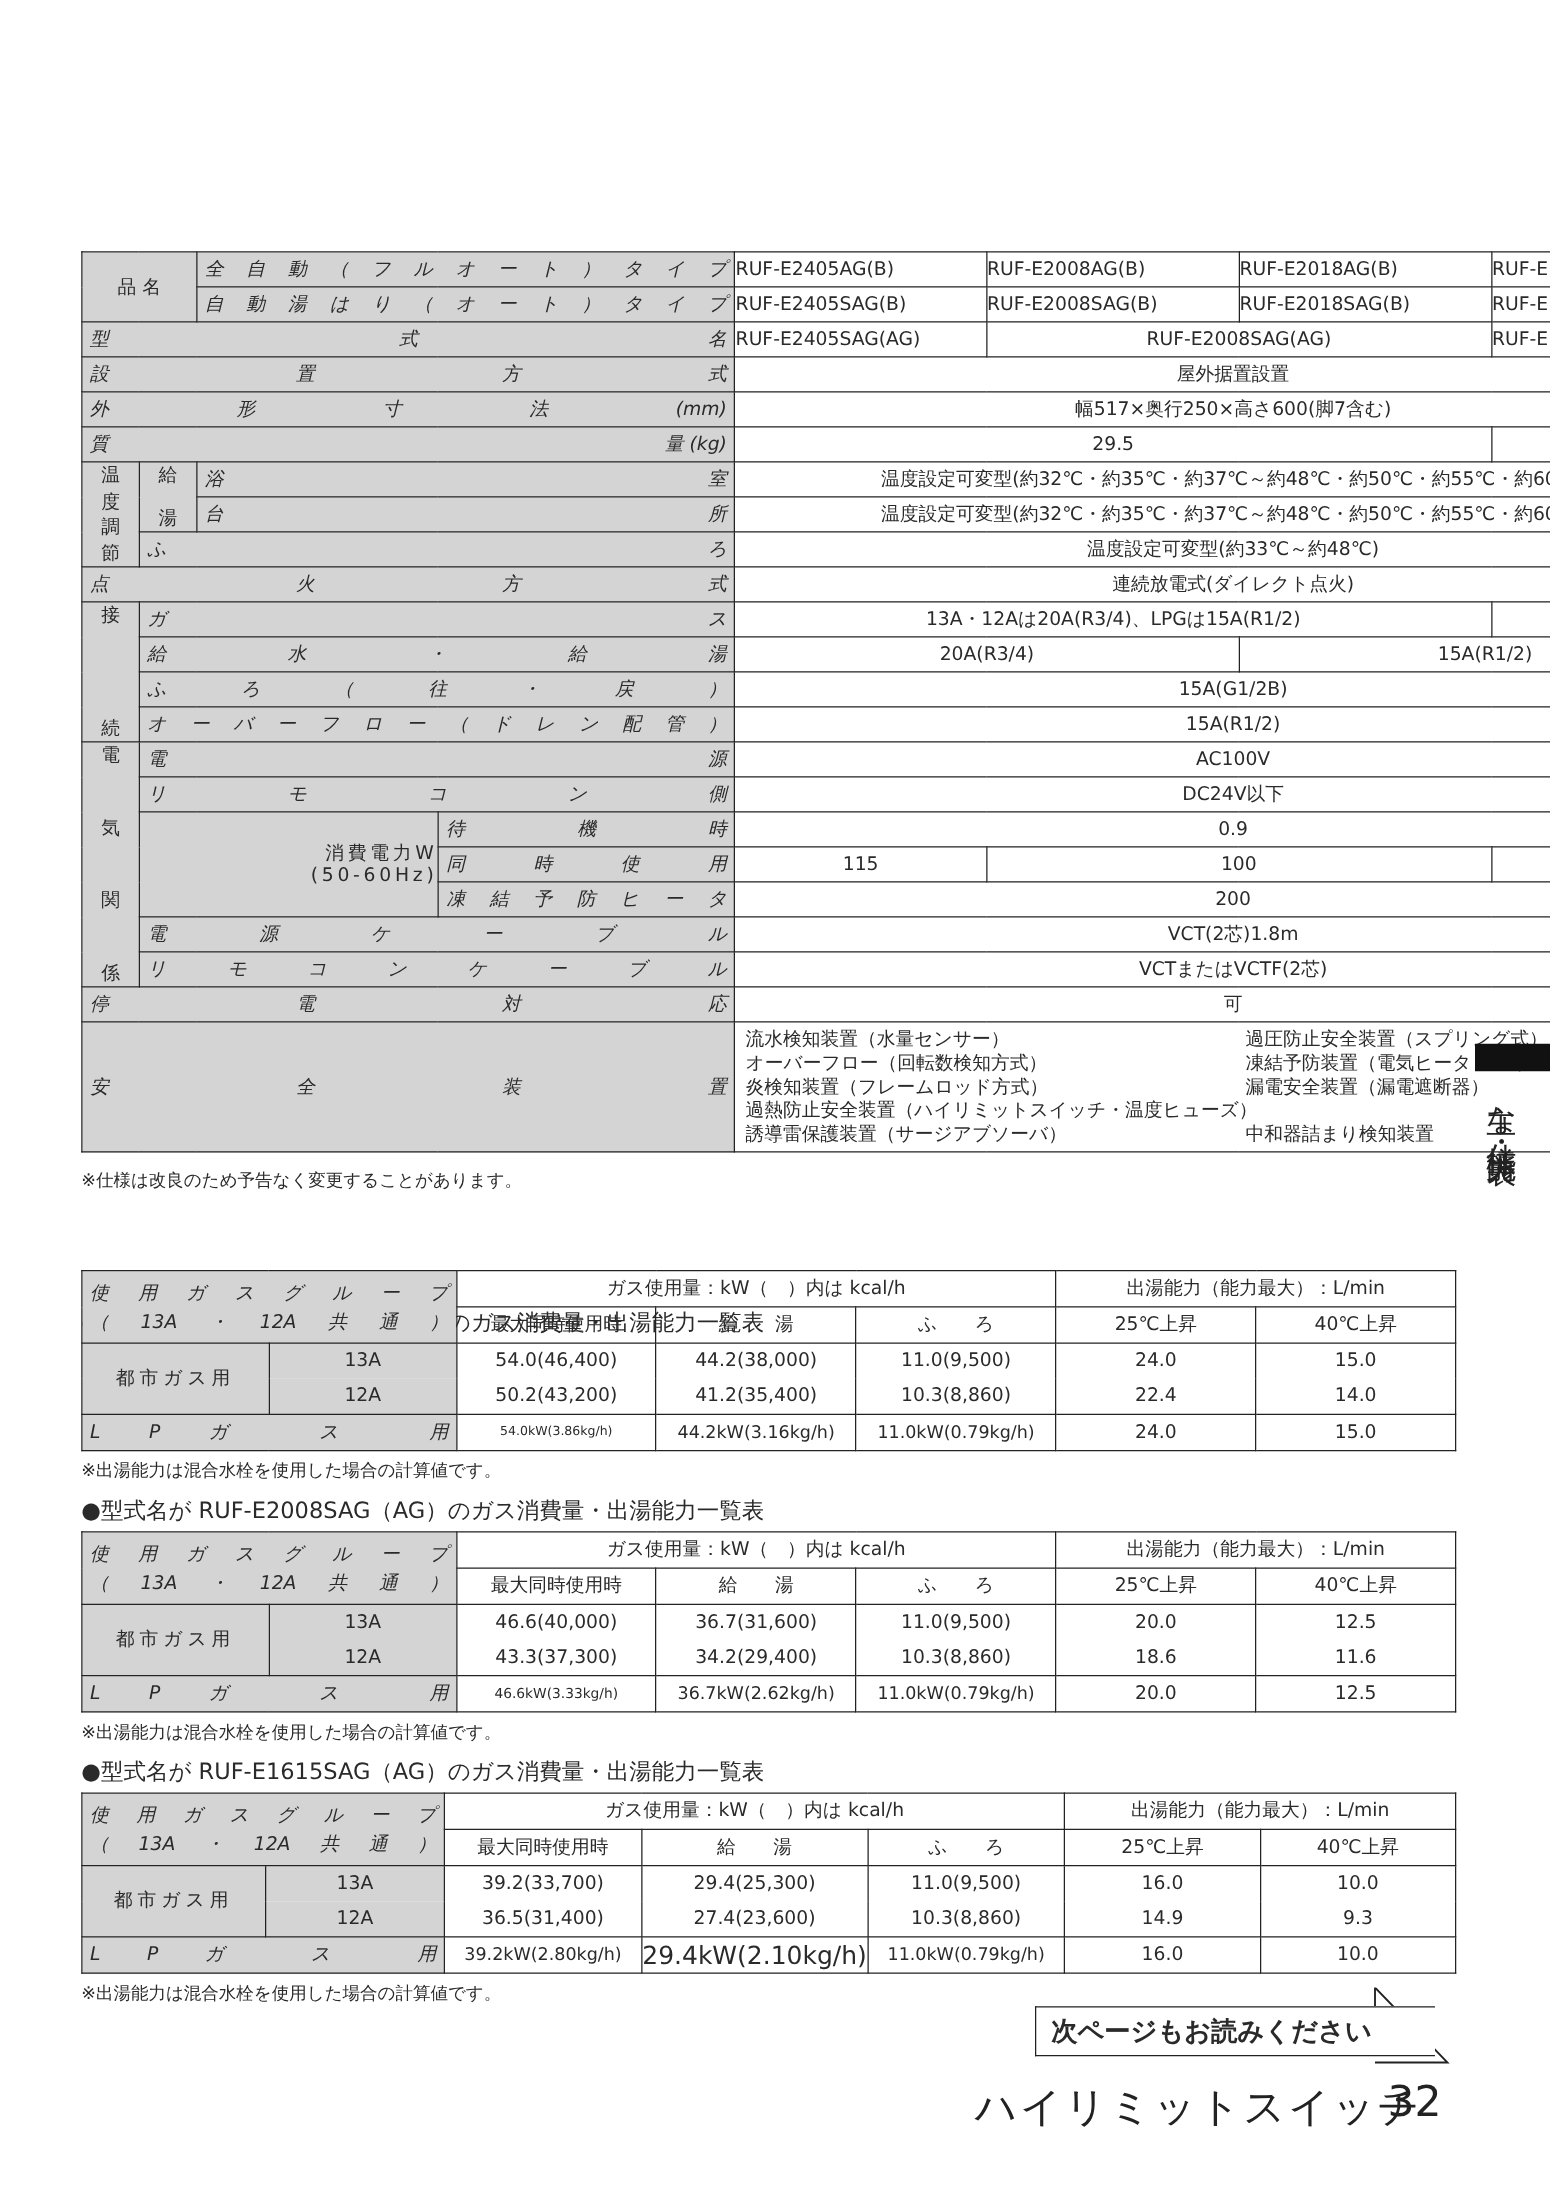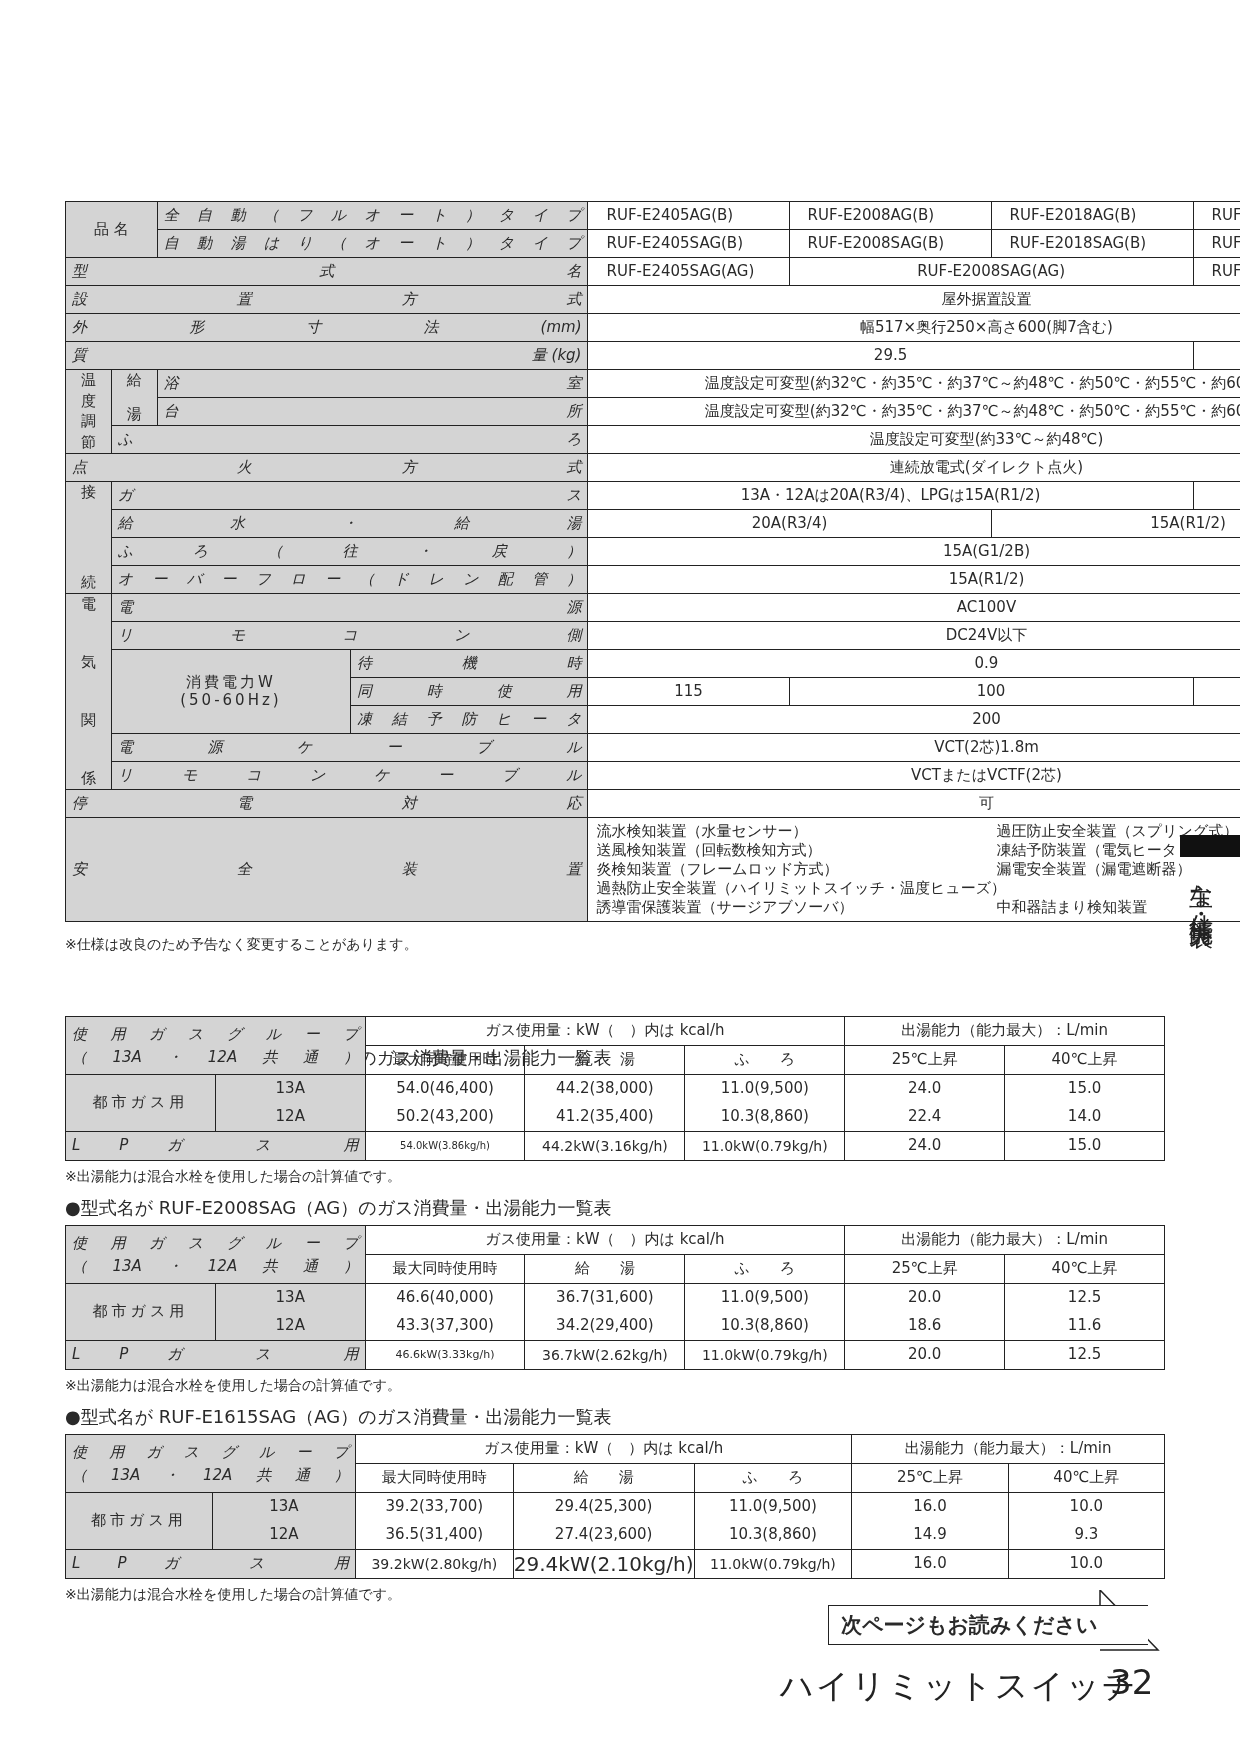--- a/index.html
+++ b/index.html
@@ -1,21 +1,21 @@
 <!DOCTYPE html>
 <html><head>
 <meta charset="utf-8">
 <style>
   html, body { margin: 0; padding: 0; background: #ffffff; }
   body { width: 1240px; height: 1754px; position: relative; font-family: "DejaVu Sans", "Liberation Sans", sans-serif; color: #2a2a2a; overflow: hidden; }
   table { border-collapse: collapse; position: absolute; }
   td { border: 1.5px solid #222; padding: 0; height: 27px; font-size: 15px; text-align: center; vertical-align: middle; white-space: nowrap; line-height: 1.15; }
   td.g { background: #d4d4d4; }
   td.spread { text-align: justify; text-align-last: justify; padding: 0 6px; font-style: italic; }
-  td.left { text-align: left; padding-left: 18px; }
+  td.left { text-align: left; padding-left: 0; }
   td.vt { padding: 2px 4px; }
   .vstack { display: flex; flex-direction: column; justify-content: space-between; height: 100%; }
   #spec { left: 65px; top: 201px; width: 1100px; }
   .safety { display: grid; grid-template-columns: 400px 380px; padding: 4px 8px; text-align: left; font-size: 15px; line-height: 19px; }
   .note { position: absolute; left: 65px; font-size: 14px; }
   .sec-title { position: absolute; left: 65px; font-size: 18px; }
   .gt { left: 65px; width: 1100px; }
   .gt td { height: 28px; }
   .side-tab { position: absolute; left: 1180px; top: 835px; width: 60px; height: 22px; background: #111; }
   .side-label { position: absolute; left: 1180px; top: 865px; width: 36px; font-size: 24px; line-height: 30px; text-align: center; color: #222; writing-mode: vertical-rl; letter-spacing: 2px; }
@@ -141,21 +141,21 @@
           </div>
         </td>
     <td class="g spread" colspan="3"><span>電</span> <span>源</span></td>
     <td colspan="4">AC100V</td>
   </tr>
   <tr>
     <td class="g spread" colspan="3"><span>リ</span> <span>モ</span> <span>コ</span> <span>ン</span> <span>側</span></td>
     <td colspan="4">DC24V以下</td>
   </tr>
   <tr>
-    <td class="g" colspan="2" rowspan="3" style="text-align:center;letter-spacing:3px">
+    <td class="g" colspan="2" rowspan="3" style="text-align:right;letter-spacing:3px">
           <div>消費電力W</div>
           <div>(50-60Hz)</div>
         </td>
     <td class="g spread"><span>待</span> <span>機</span> <span>時</span></td>
     <td colspan="4">0.9</td>
   </tr>
   <tr>
     <td class="g spread"><span>同</span> <span>時</span> <span>使</span> <span>用</span></td>
     <td>115</td>
     <td colspan="2">100</td>
@@ -176,21 +176,21 @@
   <tr>
     <td class="g spread" colspan="4"><span>停</span> <span>電</span> <span>対</span> <span>応</span></td>
     <td colspan="4">可</td>
   </tr>
   <tr>
     <td class="g spread" colspan="4" style="height:100px"><span>安</span> <span>全</span> <span>装</span> <span>置</span></td>
     <td colspan="4">
       <div class="safety">
         <span>流水検知装置（水量センサー）</span>
         <span>過圧防止安全装置（スプリング式）</span>
-        <span>送風検知装置（回転数検知方式）</span>
+        <span>オーバーフロー（回転数検知方式）</span>
         <span>凍結予防装置（電気ヒータ＋ふろポンプ運転）</span>
         <span>炎検知装置（フレームロッド方式）</span>
         <span>漏電安全装置（漏電遮断器）</span>
         <span style="grid-column:1 / span 2">過熱防止安全装置（ハイリミットスイッチ・温度ヒューズ）</span>
         <span>誘導雷保護装置（サージアブソーバ）</span>
         <span>中和器詰まり検知装置</span>
       </div>
     </td>
   </tr>
 </tbody>

